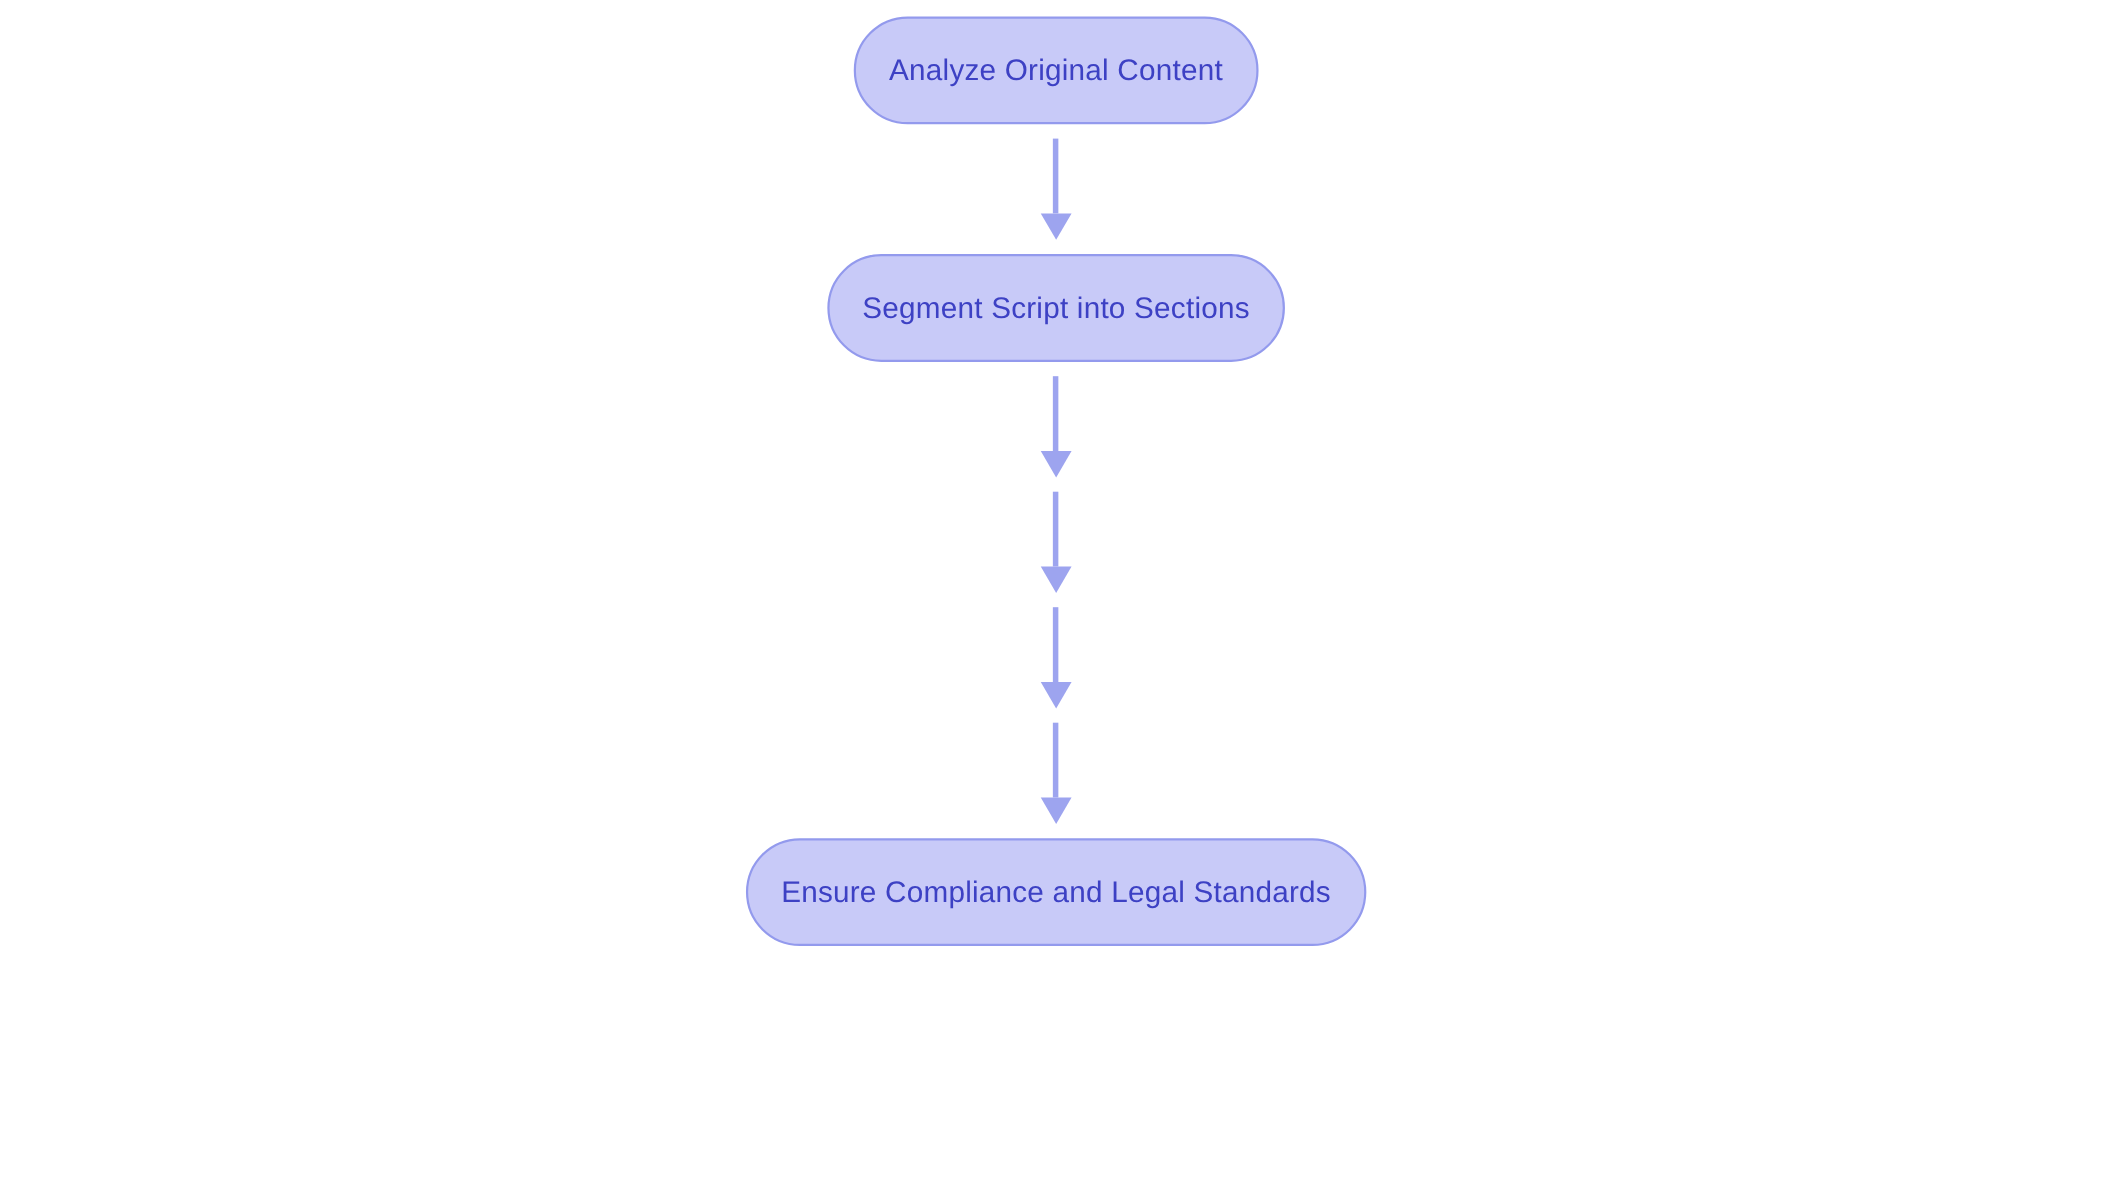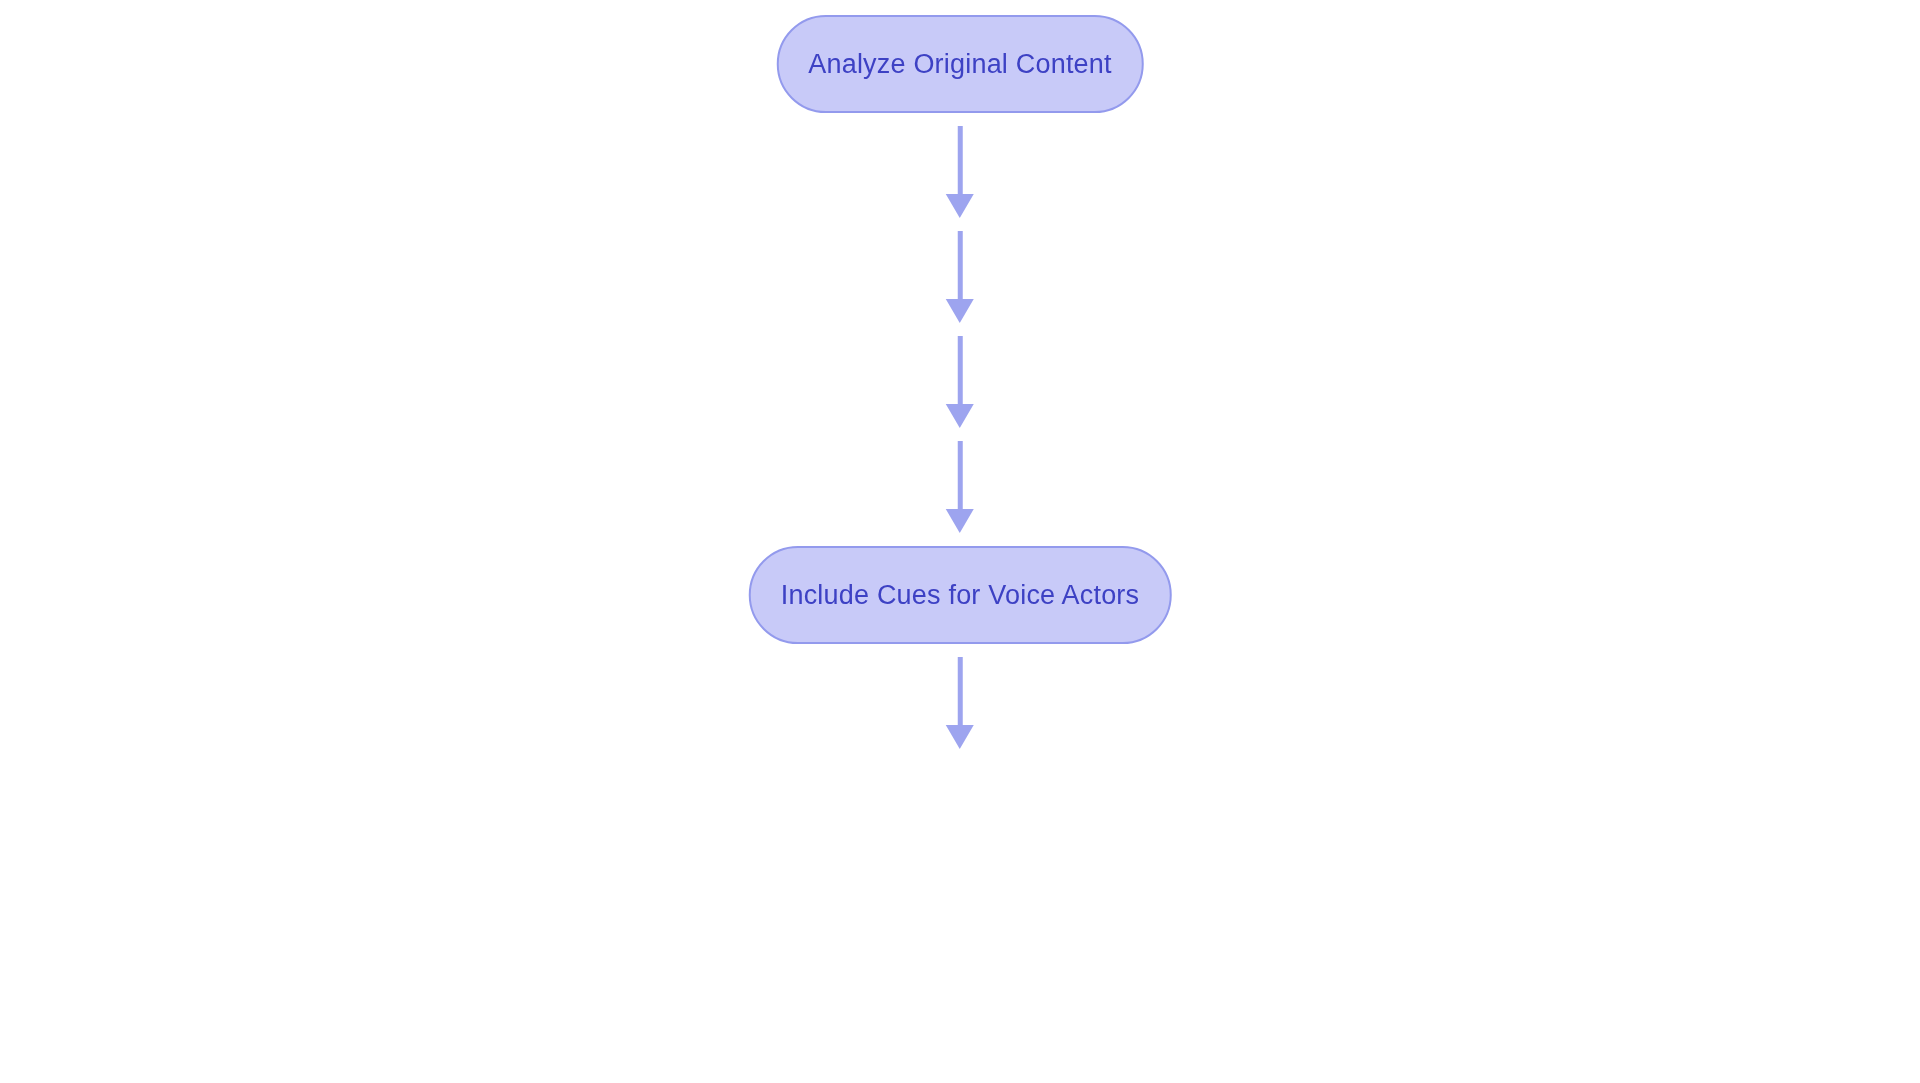--- a/index.html
+++ b/index.html
@@ -70,41 +70,44 @@
   <div class="flow-column" id="flow-column">
   <div class="node">
     <span class="node-label">Analyze Original Content</span>
   </div>
 
   <div class="arrow">
     <div class="arrow-line"></div>
     <div class="arrow-head"></div>
   </div>
 
+  <div class="node">
+    <span class="node-label">Segment Script into Sections</span>
+  </div>
+
+  <div class="arrow">
+    <div class="arrow-line"></div>
+    <div class="arrow-head"></div>
+  </div>
+
 
   <div class="arrow">
     <div class="arrow-line"></div>
     <div class="arrow-head"></div>
   </div>
 
 
   <div class="arrow">
     <div class="arrow-line"></div>
     <div class="arrow-head"></div>
   </div>
 
 
   <div class="arrow">
     <div class="arrow-line"></div>
     <div class="arrow-head"></div>
   </div>
 
   <div class="node">
-    <span class="node-label">Include Cues for Voice Actors</span>
+    <span class="node-label">Ensure Compliance and Legal Standards</span>
   </div>
-
-  <div class="arrow">
-    <div class="arrow-line"></div>
-    <div class="arrow-head"></div>
-  </div>
-
 </div>
 </div>
 
 </body></html>

